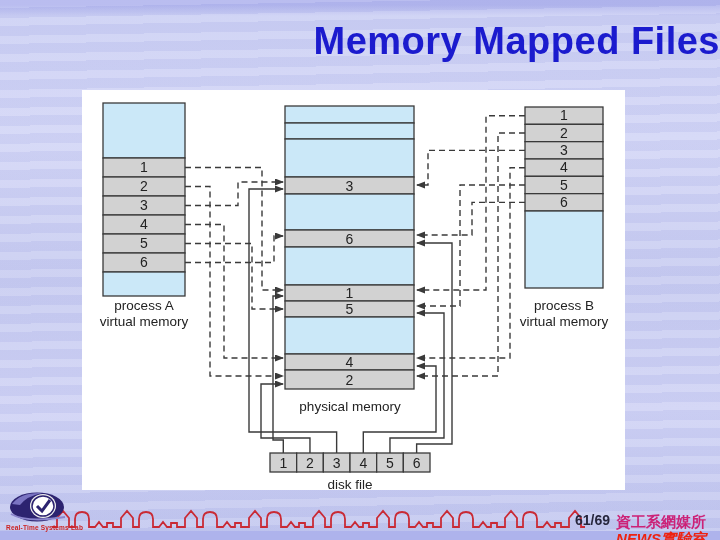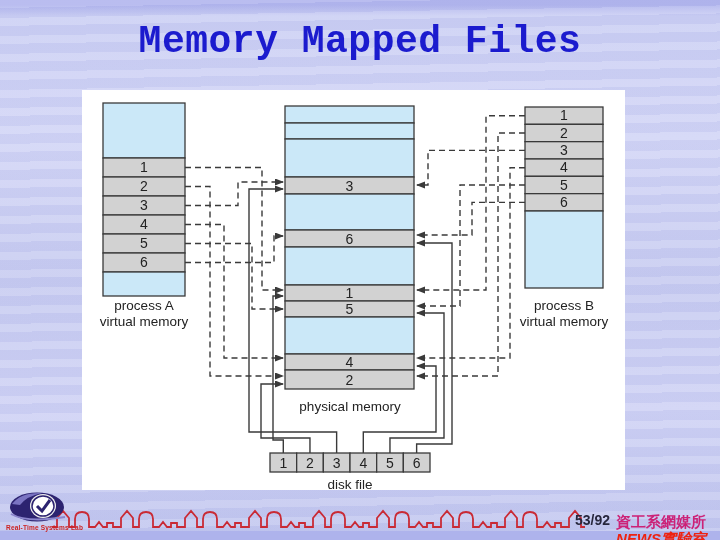--- a/index.html
+++ b/index.html
@@ -3,22 +3,22 @@
 <meta charset="utf-8">
 <style>
   html,body{margin:0;padding:0;}
   body{width:720px;height:540px;overflow:hidden;position:relative;
        font-family:"Liberation Sans",sans-serif;background:#c9cdf1;}
   .bg{position:absolute;inset:0;
       background:linear-gradient(180deg,#b2b6ee 0,#b2b6ee 5px,#ccd0f4 16px,
         #d3d6f6 26%,#c8ccf1 52%,#d0d3f5 76%,#c2c7ef 100%);}
   .bg::after{content:'';position:absolute;inset:0;
       background:repeating-linear-gradient(179deg,rgba(255,255,255,.10) 0 8px,rgba(145,150,215,.10) 8px 18px);}
-  .title{position:absolute;top:20px;left:0;width:720px;text-align:center;
-      font-family:Liberation Mono, monospace;font-weight:bold;
+  .title{position:absolute;top:20px;left:0;width:720px;text-align:right;
+      font-family:Liberation Sans, sans-serif;font-weight:bold;
       font-size:38px;letter-spacing:.5px;color:var(--c-title,#1b1bce);}
   .panel{position:absolute;left:82px;top:90px;width:543px;height:400px;background:#ffffff;}
   .panel svg{position:absolute;inset:0;}
   .skyline{position:absolute;left:52px;top:504px;}
   .bottomband{position:absolute;left:0;top:531px;width:720px;height:9px;background:#aeb3ec;}
   .pagenum{position:absolute;left:575px;top:512px;font-size:14px;font-weight:bold;color:#26263c;}
   .affil{position:absolute;left:616px;top:497px;font-weight:bold;font-size:15px;line-height:17px;white-space:nowrap;margin-top:16px;}
   .affil .l1{color:var(--c-affil1,#cc2277);}
   .affil .l2{color:var(--c-affil2,#ee2211);font-style:italic;}
   .logo{position:absolute;left:5px;top:491px;width:70px;}
@@ -138,18 +138,18 @@
 <svg class="logo" width="66" height="34" viewBox="0 0 66 34">
   <ellipse cx="30" cy="16" rx="27" ry="14.5" fill="#2c2370"></ellipse>
   <path d="M5,13 Q14,1 35,2 Q20,5 13,14 Z" fill="#7a74c2"></path>
   <path d="M4,23 Q20,32 58,26" stroke="#8a84cc" stroke-width="2" fill="none"></path>
   <ellipse cx="36" cy="15" rx="13" ry="12" fill="#efefef"></ellipse>
   <ellipse cx="36" cy="15" rx="11" ry="10" fill="#ffffff" stroke="#2c2370" stroke-width="1.5"></ellipse>
   <path d="M30,15 l5,5 8,-11" stroke="#2c2370" stroke-width="3" fill="none"></path>
 </svg>
 <div class="logocap">Real-Time Systems Lab</div>
 
-<div class="pagenum">53/92</div>
+<div class="pagenum">61/69</div>
 
 <div class="affil">
   <div class="l1">資工系網媒所</div>
   <div class="l2">NEWS實驗室</div>
 </div>
 
 </body></html>

